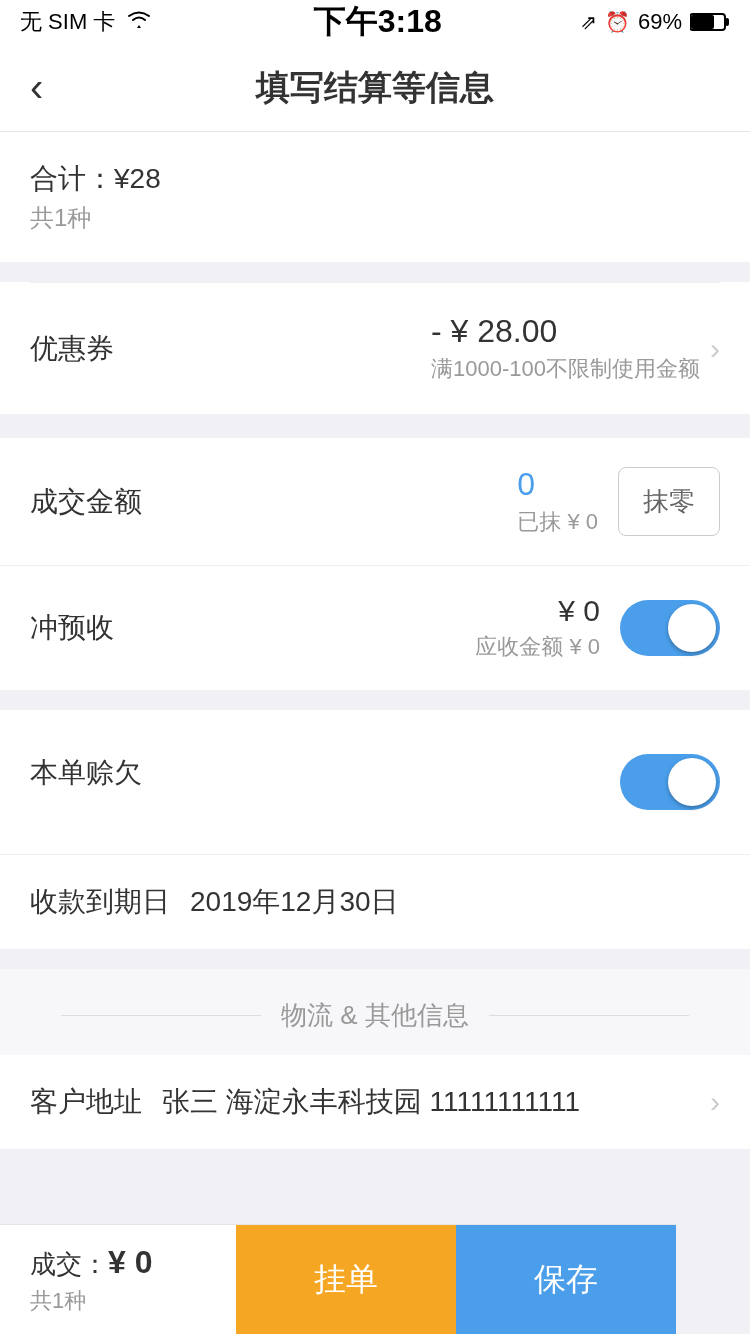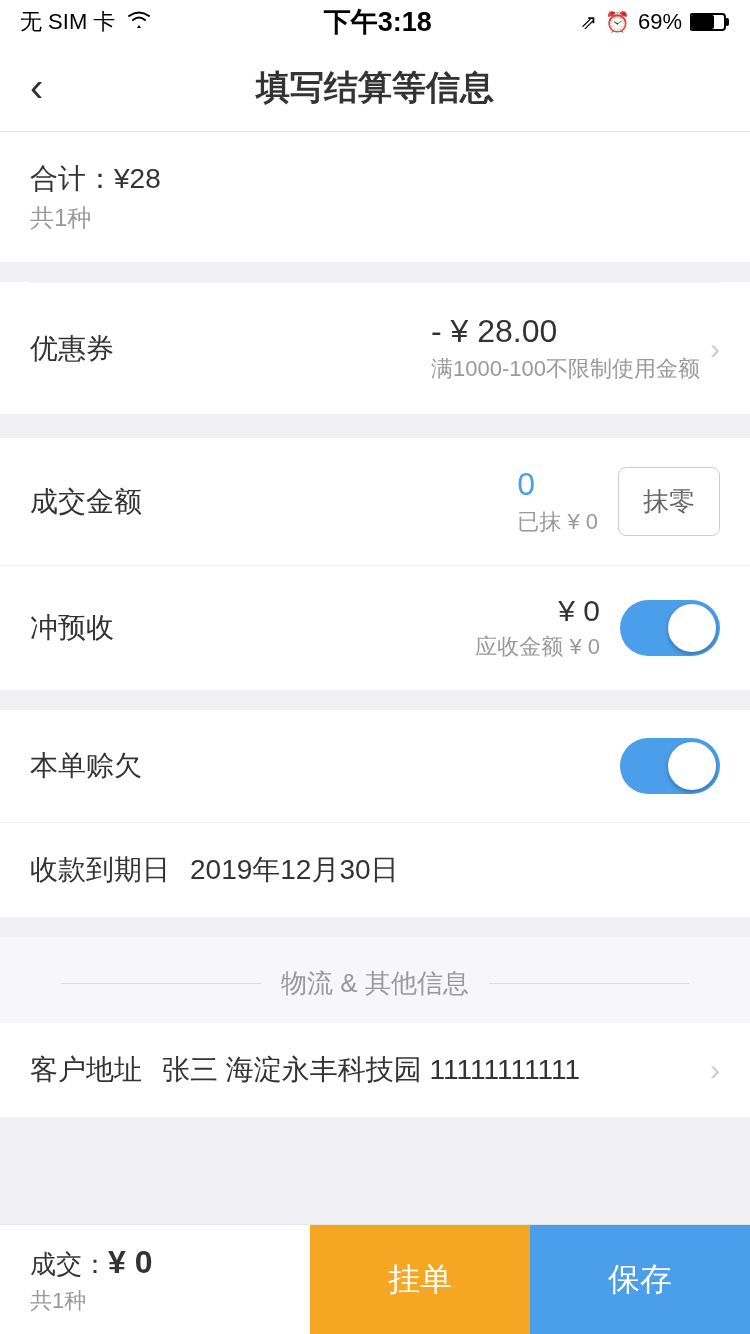--- a/index.html
+++ b/index.html
@@ -18,21 +18,21 @@
       height: 44px;
       background: #fff;
       display: flex;
       align-items: center;
       justify-content: space-between;
       padding: 0 20px;
       font-size: 24px;
       color: #000;
     }
     .status-bar-left { display: flex; align-items: center; gap: 10px; }
-    .status-bar-center { font-weight: 600; font-size: 27px; margin-left: 22px; }
+    .status-bar-center { font-weight: 600; font-size: 32px; margin-left: 22px; }
     .status-bar-right { display: flex; align-items: center; gap: 8px; font-size: 24px; }
 
     
     .nav-bar {
       height: 88px;
       background: #fff;
       display: flex;
       align-items: center;
       justify-content: center;
       position: relative;
@@ -240,23 +240,23 @@
       background: #fff;
       position: absolute;
       top: 4px;
       right: 4px;
       box-shadow: 0 2px 4px rgba(0,0,0,0.3);
     }
 
     
     .debt-row {
       background: #fff;
-      padding: 28px 30px;
-      display: flex;
-      align-items: center;
+      padding: 44px 30px;
+      display: flex;
+      align-items: flex-start;
       justify-content: space-between;
     }
     .debt-label {
       font-size: 28px;
       color: #333;
     }
 
     
     .duedate-row {
       background: #fff;
@@ -321,21 +321,21 @@
       font-size: 28px;
       color: #333;
       flex: 1;
     }
 
     
     .bottom-bar {
       position: fixed;
       bottom: 0;
       left: 0;
-      width: 750px;
+      width: 676px;
       height: 110px;
       background: #fff;
       display: flex;
       align-items: center;
       border-top: 1px solid #e5e5e5;
     }
     .bottom-info {
       flex: 1;
       padding: 0 30px;
     }

